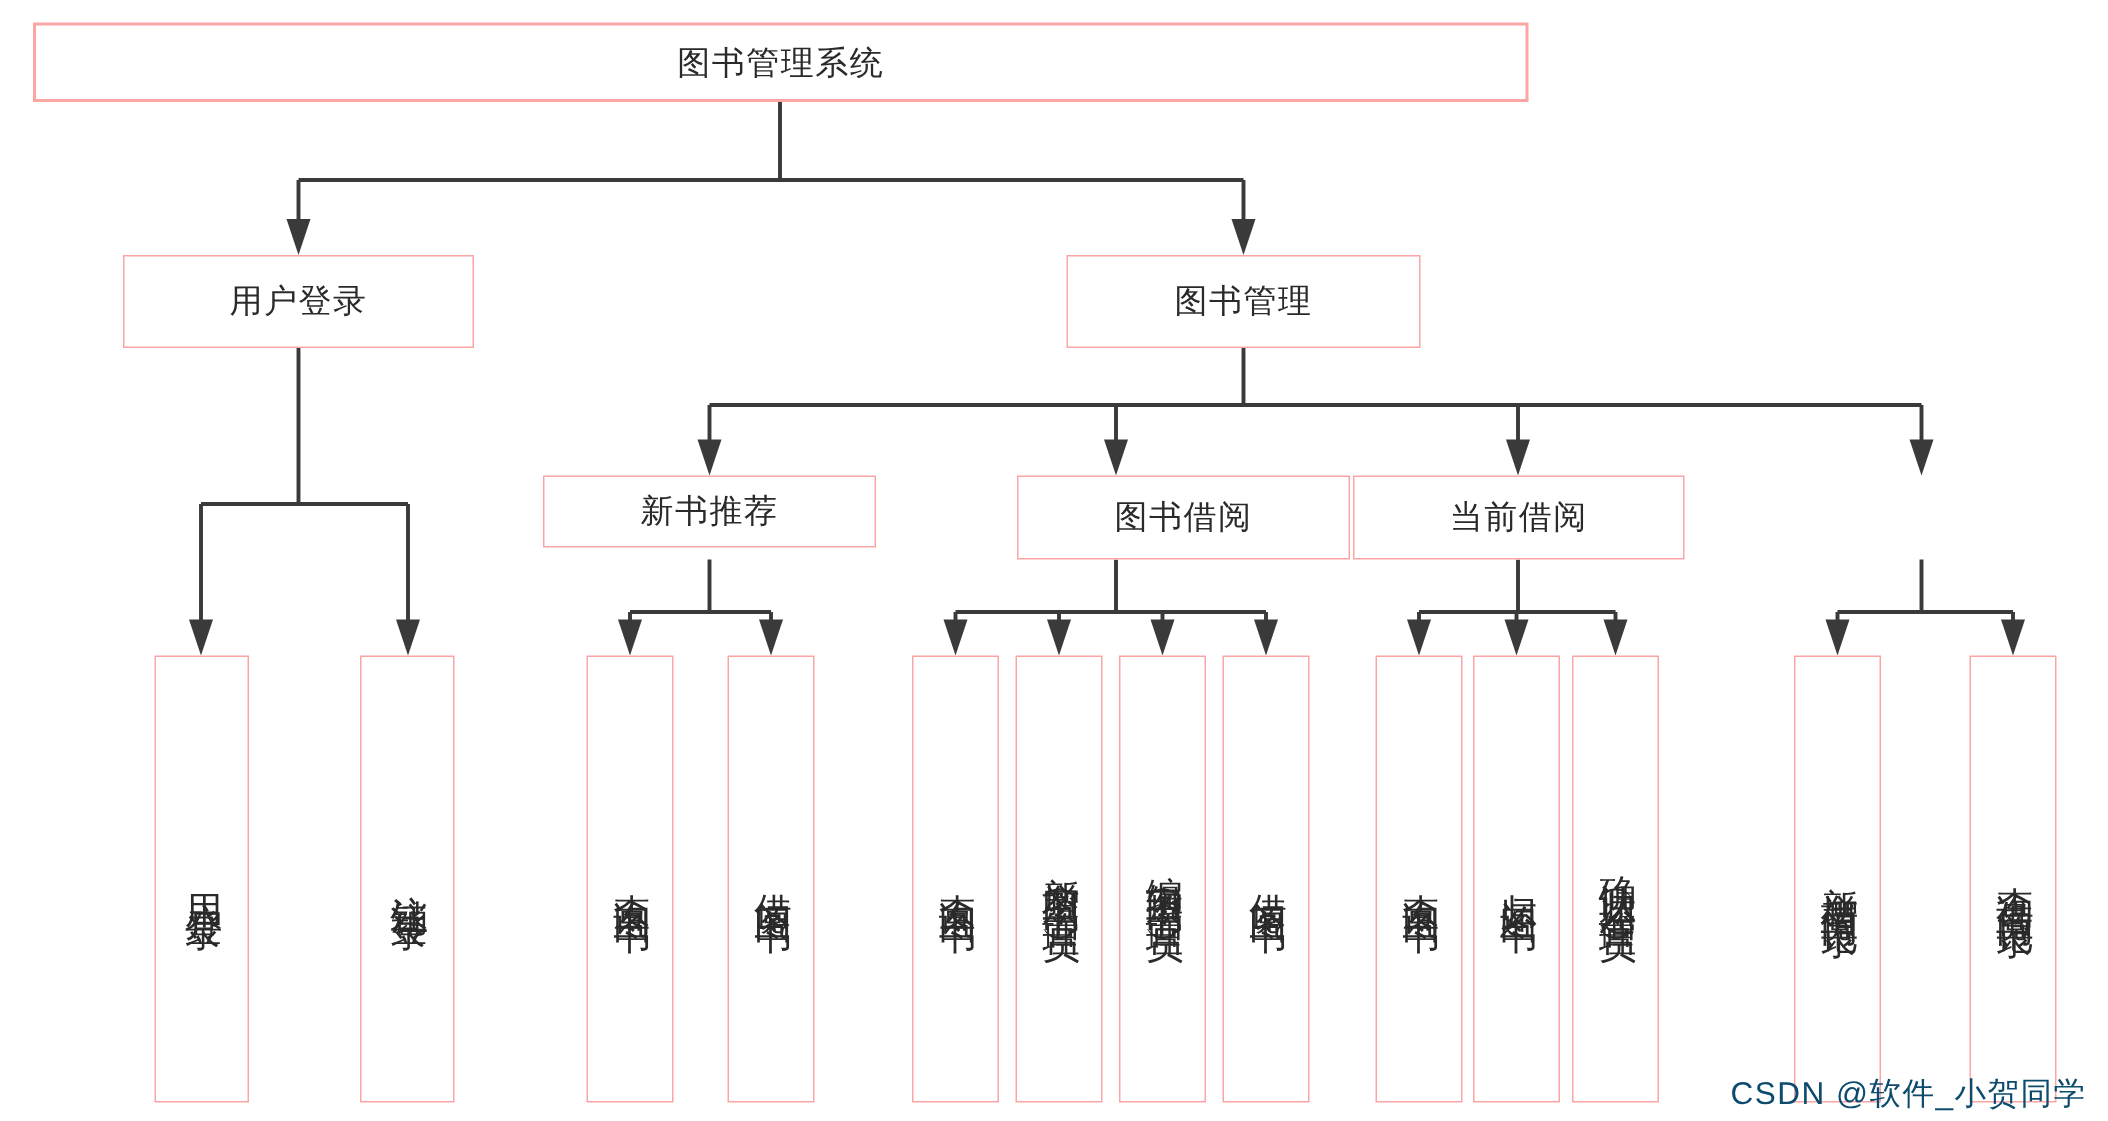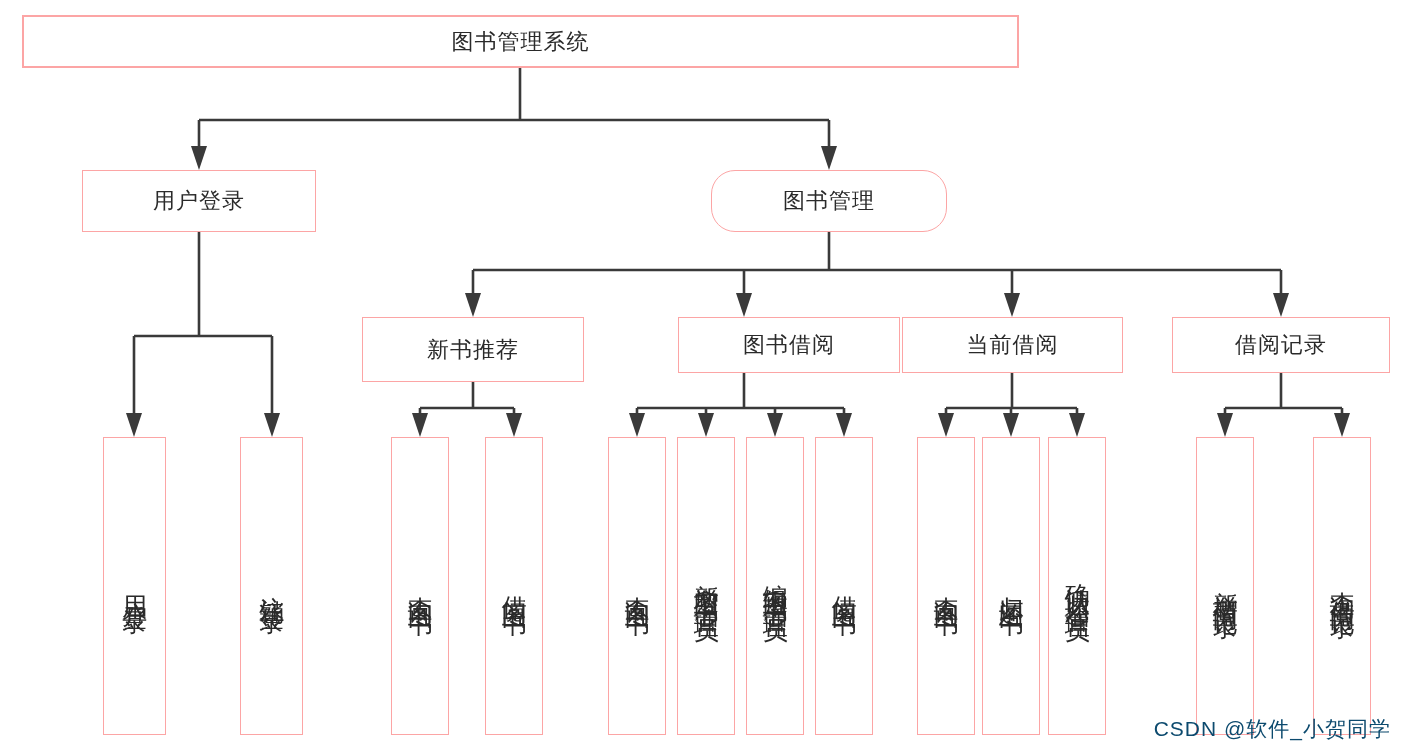--- a/index.html
+++ b/index.html
@@ -94,26 +94,25 @@
     <g stroke="#3a3a3a" stroke-width="2.6">
       <path d="M1281,373 V408 M1225,408 H1342 M1225,408 V414 M1342,408 V414"></path>
       <polygon points="1217,413 1233,413 1225,437" fill="#3a3a3a" stroke="none"></polygon>
       <polygon points="1334,413 1350,413 1342,437" fill="#3a3a3a" stroke="none"></polygon>
     </g>
   </svg>
 
   <div class="node h root" style="left:22px; top:15px; width:997px; height:53px;">图书管理系统</div>
 
   <div class="node h" style="left:82px; top:170px; width:234px; height:62px;">用户登录</div>
-  <div class="node h" style="left:711px; top:170px; width:236px; height:62px;border-radius:24px;">图书管理</div>
+  <div class="node h" style="left:711px; top:170px; width:236px; height:62px;">图书管理</div>
 
-  <div class="node h" style="left:362px; top:317px; width:222px; height:65px;">新书推荐</div>
+  <div class="node h" style="left:362px; top:317px; width:222px; height:48px;">新书推荐</div>
   <div class="node h" style="left:633px; top:317px; width:222px; height:56px;margin-left:45px;">图书借阅</div>
   <div class="node h" style="left:902px; top:317px; width:221px; height:56px;">当前借阅</div>
-  <div class="node h" style="left:1172px; top:317px; width:218px; height:56px;">借阅记录</div>
 
   <div class="node v" style="left:103px; top:437px; width:63px; height:298px;">
     <span>用户登录</span>
   </div>
   <div class="node v" style="left:240px; top:437px; width:63px; height:298px;">
     <span>注销登录</span>
   </div>
 
   <div class="node v" style="left:391px; top:437px; width:58px; height:298px;">
     <span>查询图书</span>

